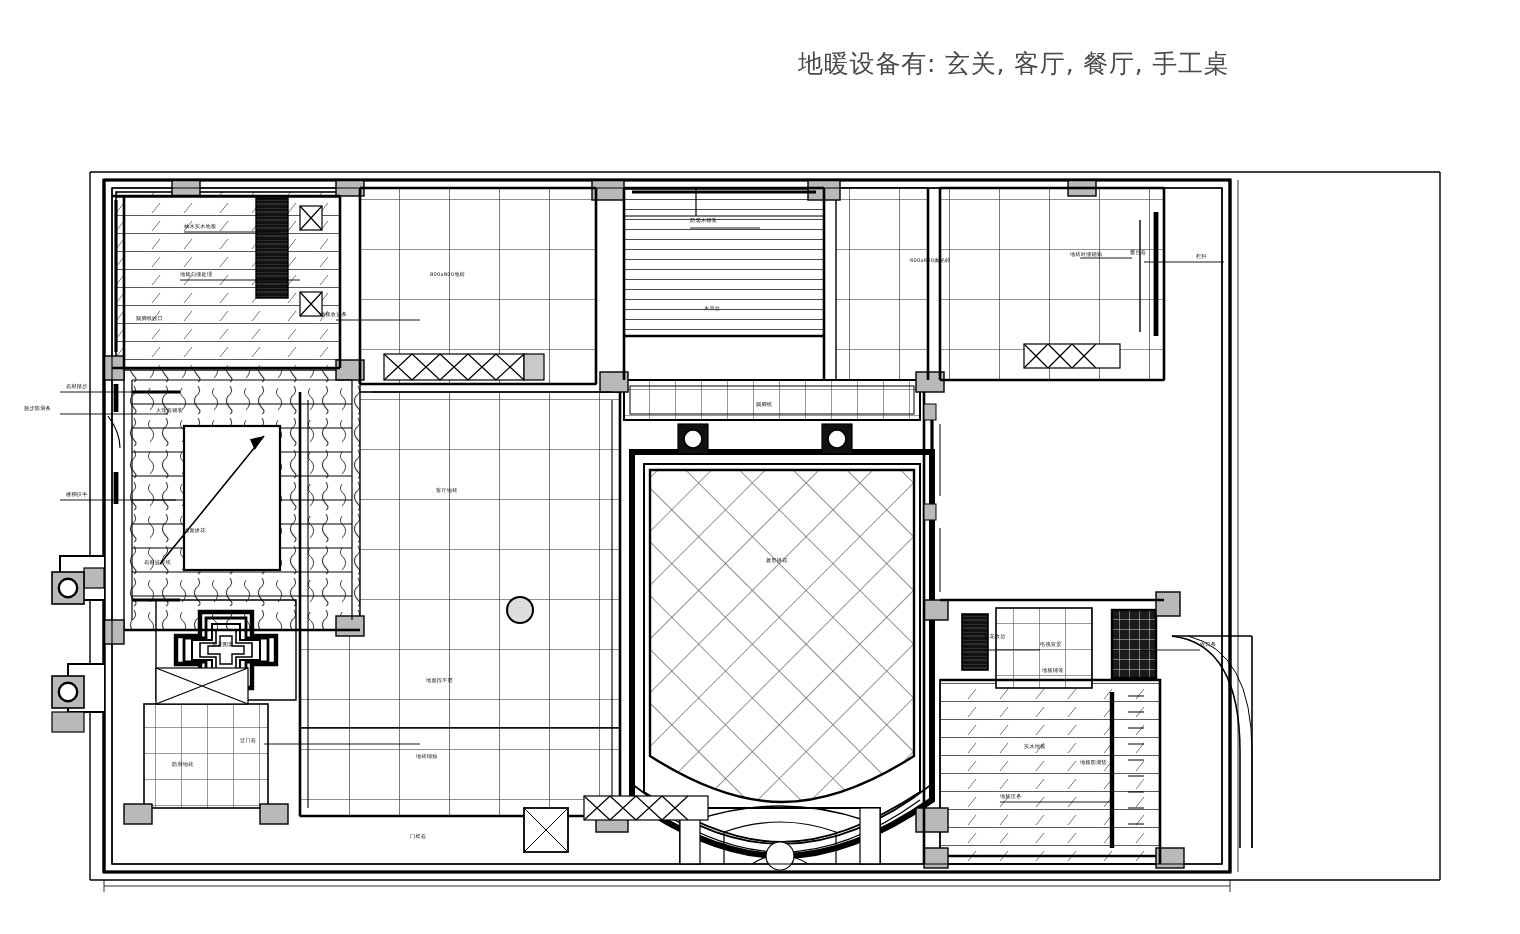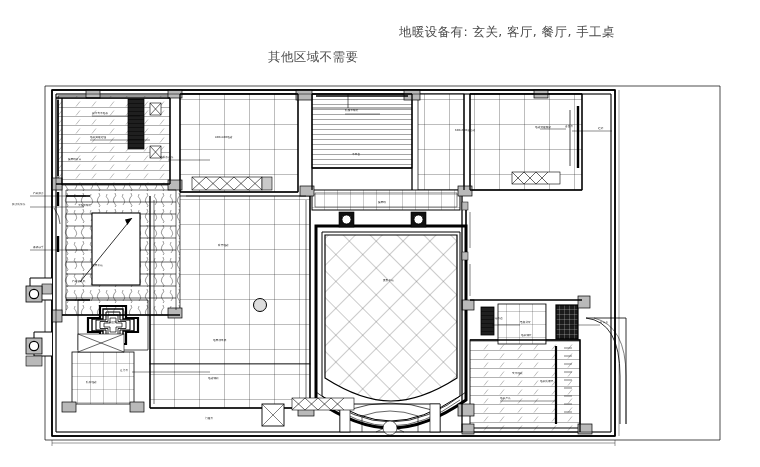--- a/index.html
+++ b/index.html
@@ -60,21 +60,20 @@
     transform-origin: left center;
   }
 </style>
 </head>
 <body>
 
 <div id="sheet">
 
   <div class="note" id="note-heating">地暖设备有: 玄关, 客厅, 餐厅, 手工桌</div>
 
-  <div class="note" id="note-other">其他区域不需要</div>
 
   <svg class="plan" viewBox="0 0 760 467">
     <defs>
 
       <pattern id="pTile" width="25" height="25" patternUnits="userSpaceOnUse">
         <rect width="25" height="25" fill="#ffffff"></rect>
         <path d="M25 0 V25 M0 25 H25" stroke="#222" stroke-width="0.6" fill="none"></path>
       </pattern>
       <pattern id="pTileSm" width="13" height="13" patternUnits="userSpaceOnUse">
         <rect width="13" height="13" fill="#ffffff"></rect>

